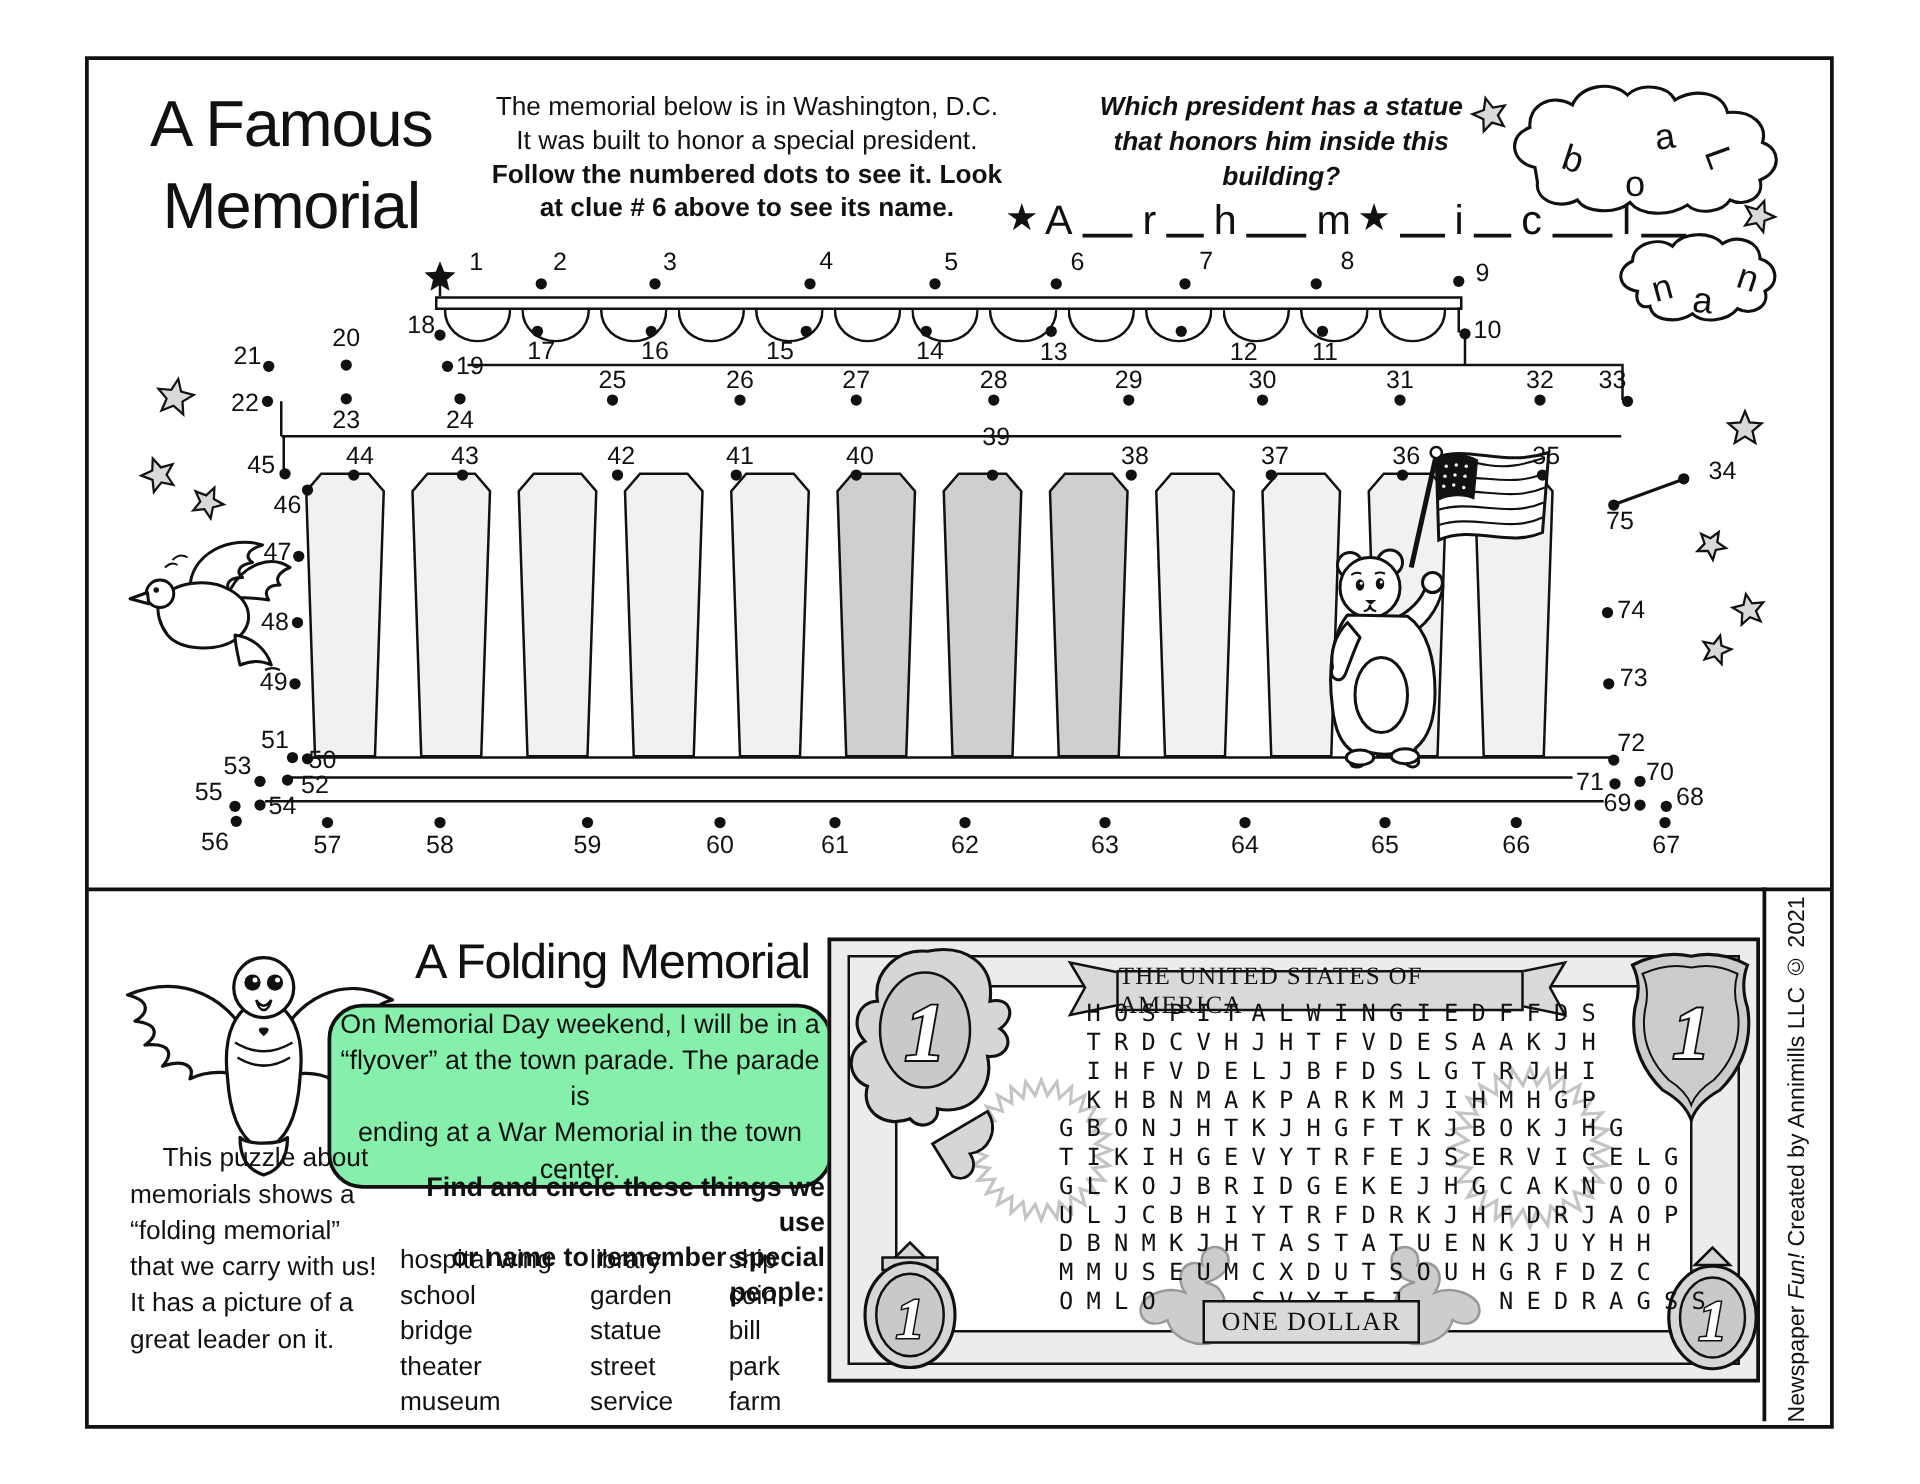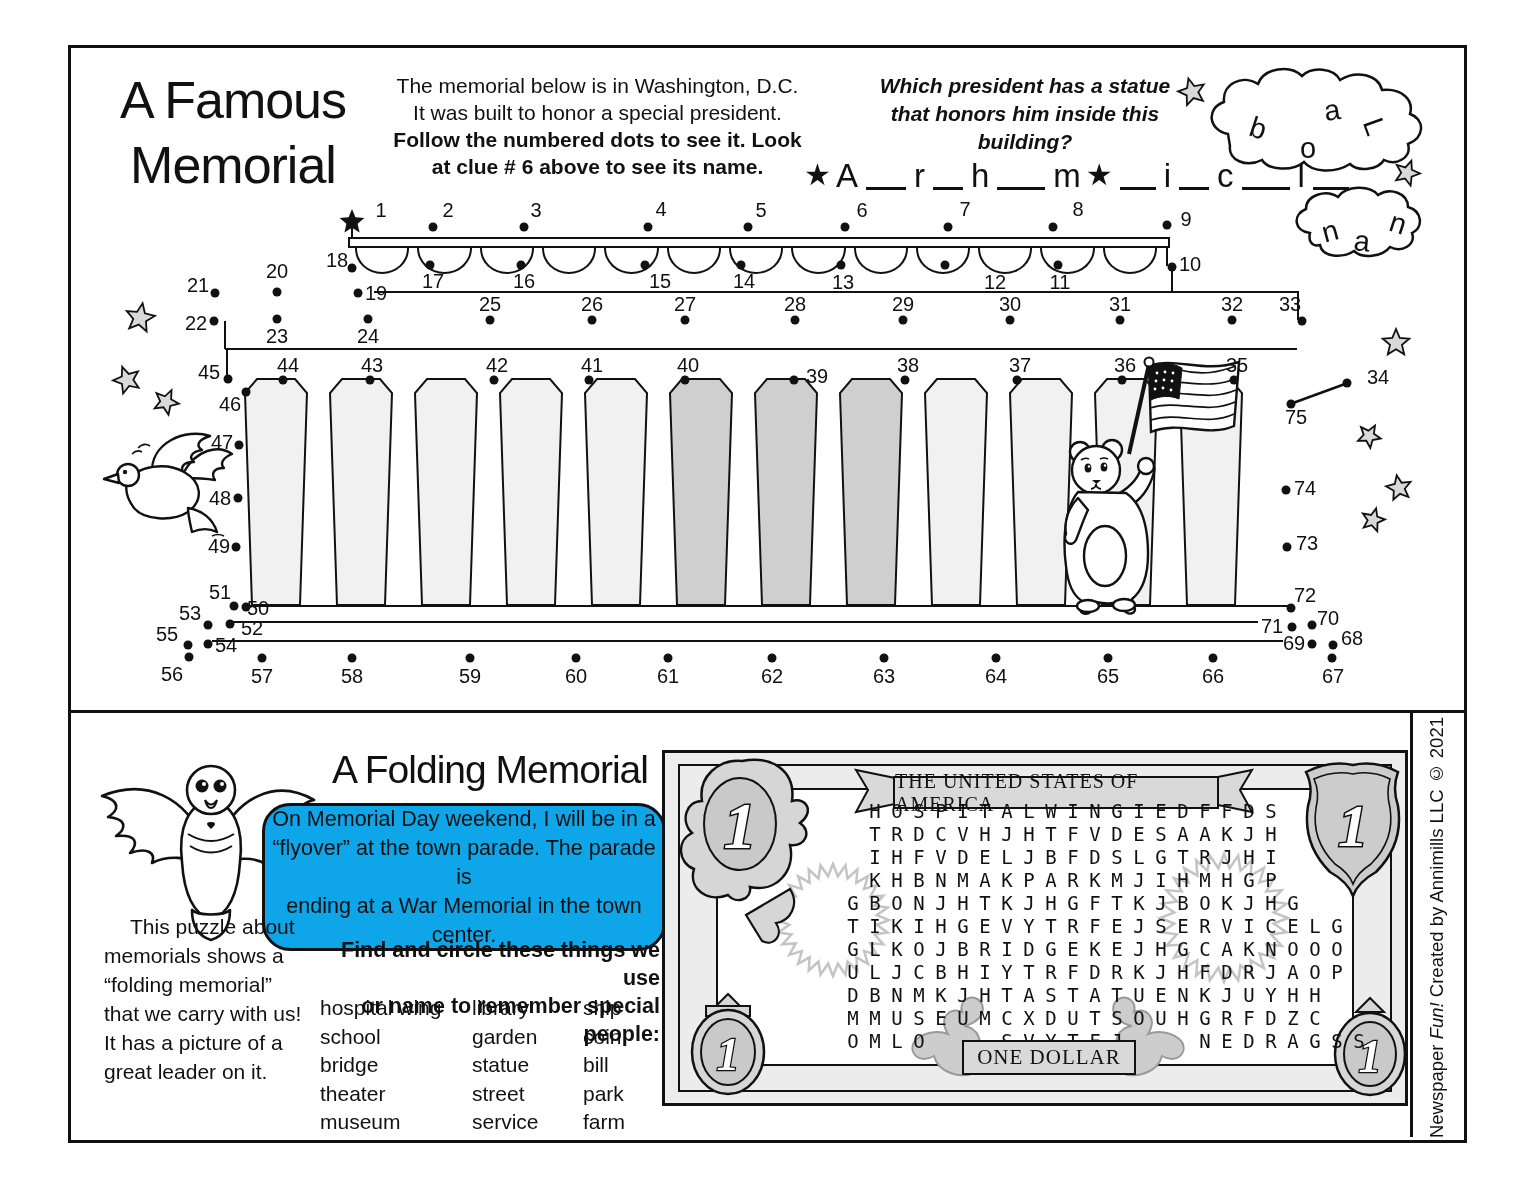--- a/index.html
+++ b/index.html
@@ -22,21 +22,21 @@
   
   .dot{width:9px;height:9px;border-radius:50%;background:#111;transform:translate(-50%,-50%);}
   .dlabel{font-size:20px;line-height:1;transform:translate(-50%,-50%);white-space:nowrap;}
   .pline{background:#111;}
   .roof-bar{left:348px;top:237px;width:818px;height:7px;background:#fff;border:2px solid #111;}
   .arch{border:2.5px solid #111;border-top:none;border-radius:0 0 55% 55%/0 0 100% 100%;height:26px;}
   
   .cloud-letter{font-size:29px;line-height:1;}
   
   .folding-title{left:300px;top:748px;width:380px;text-align:center;font-size:39px;letter-spacing:-1px;}
-  .bubble{left:262px;top:803px;width:398px;height:142px;border:3px solid #111;border-radius:28px;background:#0ea5e9;
+  .bubble{left:262px;top:803px;width:398px;height:142px;border:3px solid #111;border-radius:28px;background:#86efac;
           display:flex;flex-direction:column;justify-content:center;text-align:center;font-size:21.5px;line-height:29px;}
   .para{left:104px;top:912px;width:205px;font-size:21px;line-height:29px;}
   .para div:first-child{text-indent:26px;}
   .find-hdr{left:300px;top:936px;width:360px;text-align:right;font-weight:bold;font-size:21.5px;line-height:28px;}
   .wordcol{font-size:21px;line-height:28.5px;}
   
   .bill-outer{left:662px;top:750px;width:740px;height:350px;border:3px solid #111;background:#ececec;}
   .bill-inner{left:678px;top:764px;width:710px;height:324px;border:2px solid #111;background:#ececec;}
   .bill-panel{left:716px;top:788px;width:634px;height:274px;border:2px solid #111;background:#fff;}
   .ws-row{position:absolute;white-space:pre;font-family:"DejaVu Sans Mono",monospace;font-size:19px;}
@@ -238,21 +238,21 @@
     <div class="abs dlabel" style="left: 1190px; top: 264px;">10</div>
     <div class="abs dot" style="left: 1172px; top: 267px;"></div>
     <div class="abs dlabel" style="left: 1060px; top: 282px;">11</div>
     <div class="abs dot" style="left: 1058px; top: 265px;"></div>
     <div class="abs dlabel" style="left: 947px; top: 282px; margin-left: 48px;">12</div>
     <div class="abs dot" style="left: 945px; top: 265px;"></div>
     <div class="abs dlabel" style="left: 843px; top: 282px;">13</div>
     <div class="abs dot" style="left: 841px; top: 265px;"></div>
     <div class="abs dlabel" style="left: 744px; top: 281px;">14</div>
     <div class="abs dot" style="left: 741px; top: 265px;"></div>
-    <div class="abs dlabel" style="left: 660px; top: 281px;">15</div>
+    <div class="abs dlabel" style="left: 624px; top: 281px;">15</div>
     <div class="abs dot" style="left: 645px; top: 265px;"></div>
     <div class="abs dlabel" style="left: 524px; top: 281px;">16</div>
     <div class="abs dot" style="left: 521px; top: 265px;"></div>
     <div class="abs dlabel" style="left: 433px; top: 281px;">17</div>
     <div class="abs dot" style="left: 430px; top: 265px;"></div>
     <div class="abs dlabel" style="left: 337px; top: 260px;">18</div>
     <div class="abs dot" style="left: 352px; top: 268px;"></div>
     <div class="abs dlabel" style="left: 376px; top: 293px;">19</div>
     <div class="abs dot" style="left: 358px; top: 293px;"></div>
     <div class="abs dlabel" style="left: 277px; top: 271px;">20</div>
@@ -286,21 +286,21 @@
     <div class="abs dlabel" style="left: 1378px; top: 377px;">34</div>
     <div class="abs dot" style="left: 1347px; top: 383px;"></div>
     <div class="abs dlabel" style="left: 1237px; top: 365px;">35</div>
     <div class="abs dot" style="left: 1234px; top: 380px;"></div>
     <div class="abs dlabel" style="left: 1125px; top: 365px;">36</div>
     <div class="abs dot" style="left: 1122px; top: 380px;"></div>
     <div class="abs dlabel" style="left: 1020px; top: 365px;">37</div>
     <div class="abs dot" style="left: 1017px; top: 380px;"></div>
     <div class="abs dlabel" style="left: 908px; top: 365px;">38</div>
     <div class="abs dot" style="left: 905px; top: 380px;"></div>
-    <div class="abs dlabel" style="left: 797px; top: 376px; margin-left: 20px;">39</div>
+    <div class="abs dlabel" style="left: 797px; top: 350px;">39</div>
     <div class="abs dot" style="left: 794px; top: 380px;"></div>
     <div class="abs dlabel" style="left: 688px; top: 365px;">40</div>
     <div class="abs dot" style="left: 685px; top: 380px;"></div>
     <div class="abs dlabel" style="left: 592px; top: 365px;">41</div>
     <div class="abs dot" style="left: 589px; top: 380px;"></div>
     <div class="abs dlabel" style="left: 497px; top: 365px;">42</div>
     <div class="abs dot" style="left: 494px; top: 380px;"></div>
     <div class="abs dlabel" style="left: 372px; top: 365px;">43</div>
     <div class="abs dot" style="left: 370px; top: 380px;"></div>
     <div class="abs dlabel" style="left: 288px; top: 365px;">44</div>

